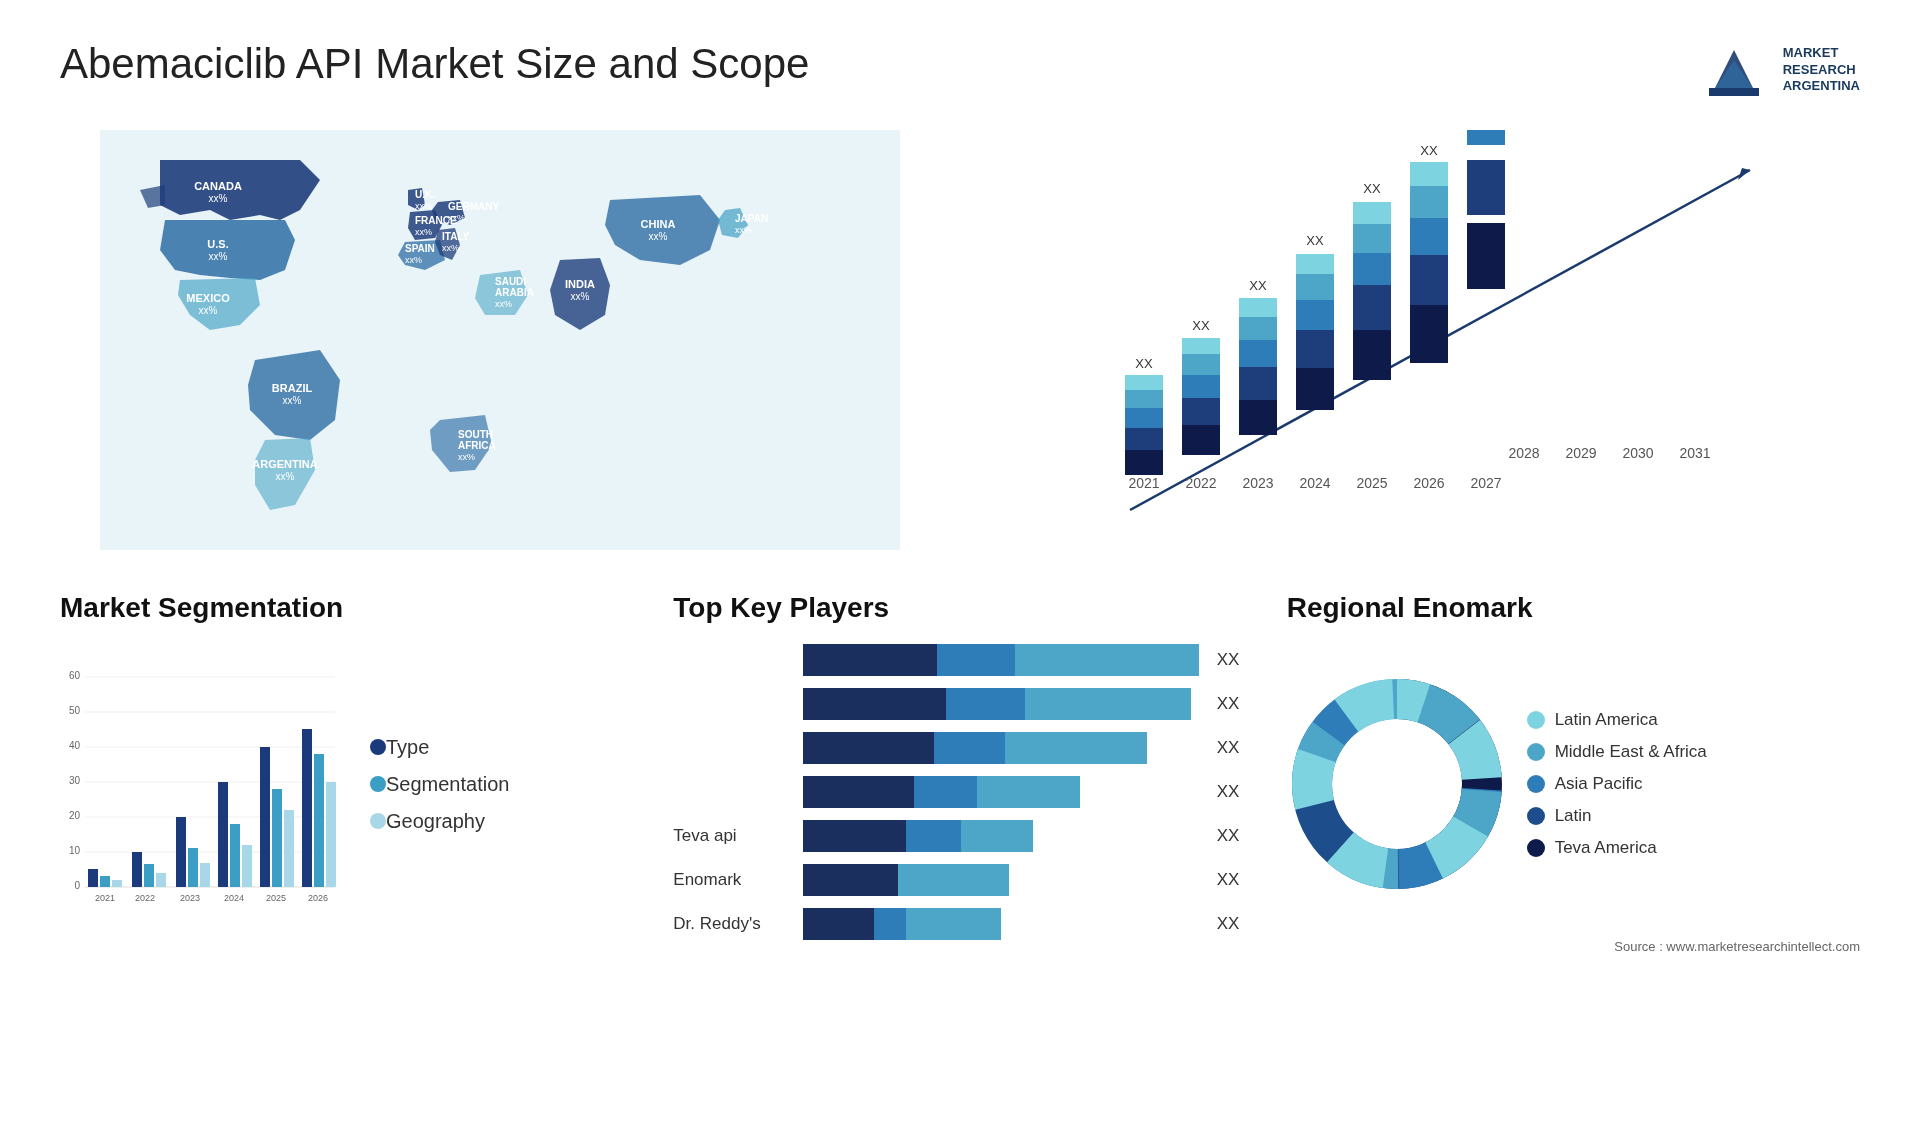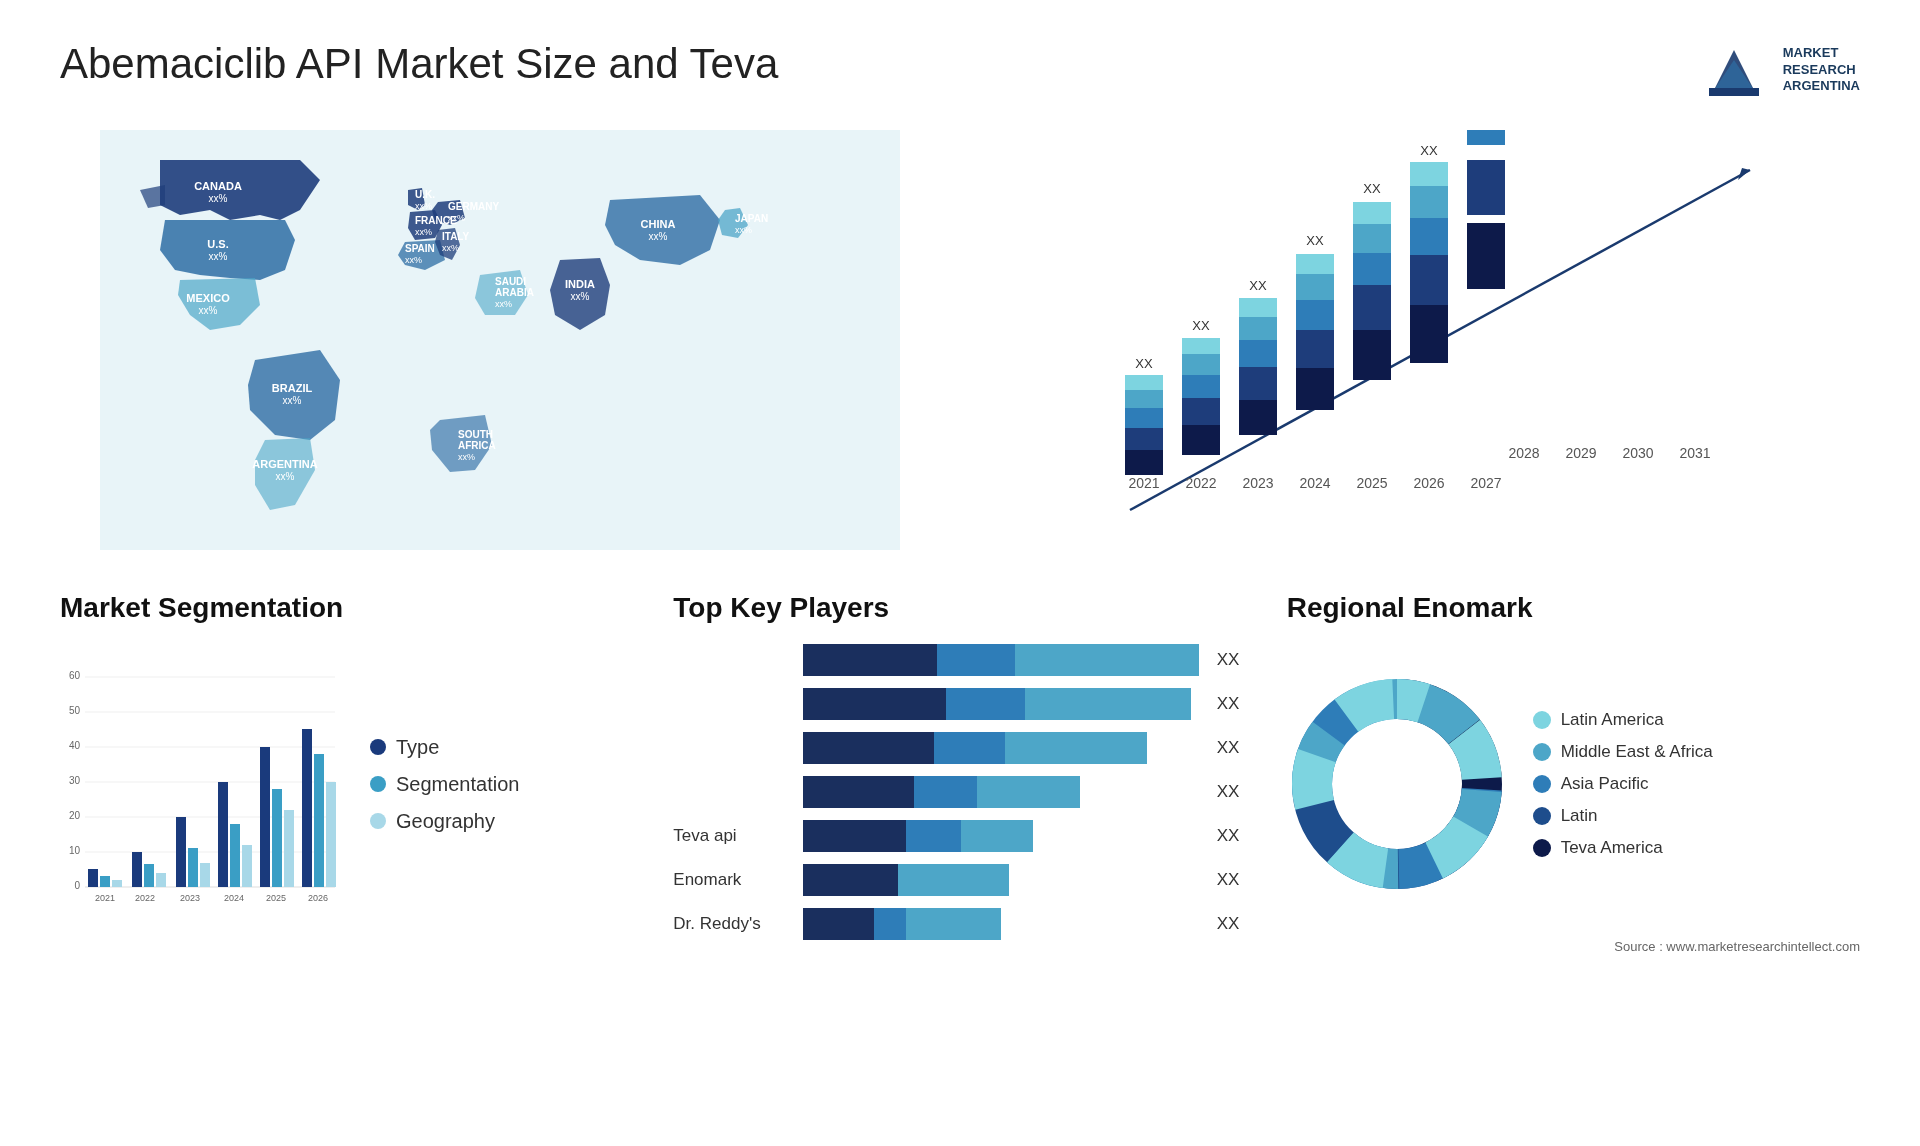--- a/index.html
+++ b/index.html
@@ -98,21 +98,20 @@
 
     .seg-legend {
       display: flex;
       flex-direction: column;
       gap: 14px;
     }
 
     .legend-item {
       display: flex;
       align-items: center;
-      gap: 10px;
       font-size: 20px;
       color: #333;
     }
 
     .legend-dot {
       width: 16px;
       height: 16px;
       border-radius: 50%;
       flex-shrink: 0;
     }
@@ -147,21 +146,21 @@
       font-size: 17px;
       color: #333;
       margin-left: 8px;
       width: 30px;
     }
 
     
     .regional-container {
       display: flex;
       align-items: center;
-      gap: 26px;
+      gap: 20px;
       height: 280px;
     }
 
     .regional-legend {
       display: flex;
       flex-direction: column;
       gap: 12px;
     }
 
     .reg-legend-item {
@@ -185,21 +184,21 @@
       text-align: right;
       margin-top: 15px;
     }
   </style>
 </head>
 <body>
 
 <div class="page-container">
 
   <div class="header">
-    <h1 class="page-title">Abemaciclib API Market Size and Teva</h1>
+    <h1 class="page-title">Abemaciclib API Market Size and Scope</h1>
     <div class="logo-container">
 
       <svg class="logo-icon" viewBox="0 0 60 60">
         <polygon points="10,50 30,10 50,50" fill="#1a3a6e" opacity="0.9"></polygon>
         <polygon points="10,50 30,20 50,50" fill="#2e6da4" opacity="0.7"></polygon>
         <rect x="5" y="48" width="50" height="8" fill="#1a3a6e"></rect>
       </svg>
       <div class="logo-text">
         <span>MARKET</span>
         <span>RESEARCH</span>

